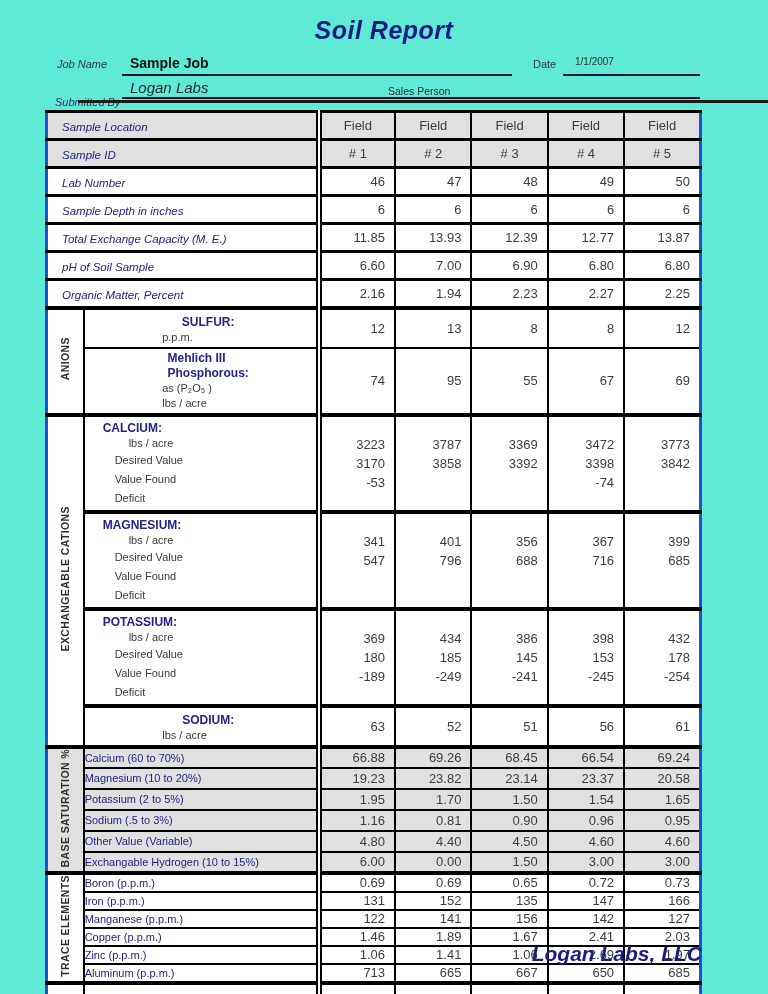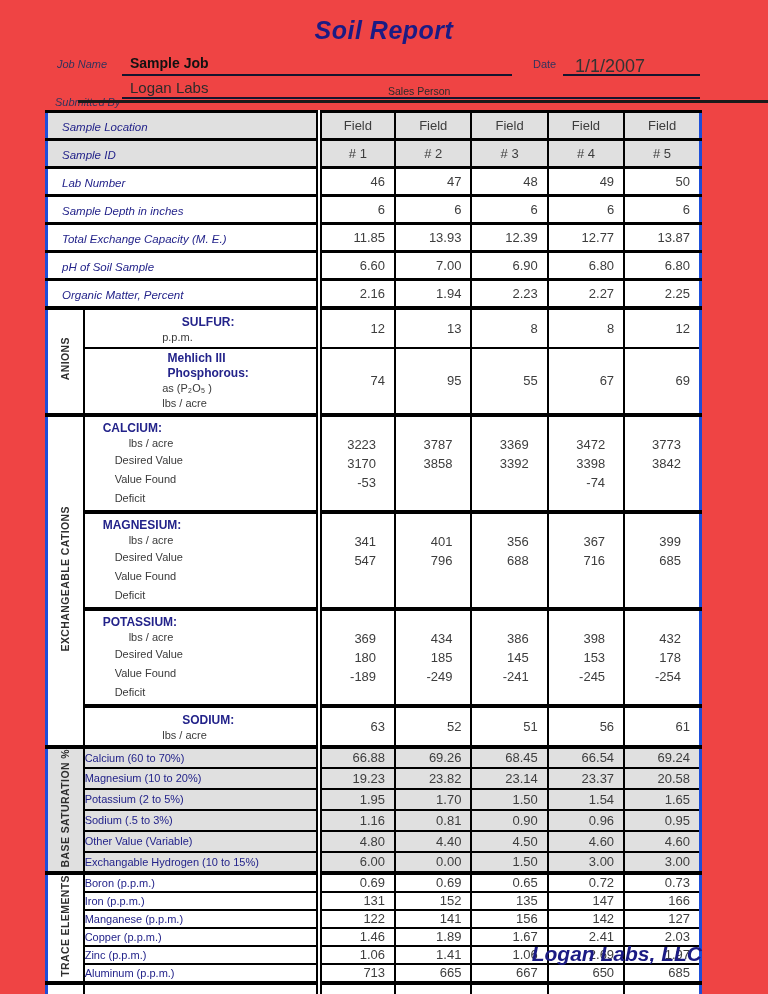--- a/index.html
+++ b/index.html
@@ -1,27 +1,27 @@
 <!DOCTYPE html>
 <html><head>
 <meta charset="utf-8">
 <style>
   * { margin:0; padding:0; box-sizing:border-box; }
   html,body { background:#ffffff; }
   body { font-family:"Liberation Sans", sans-serif; }
-  .page { position:relative; width:768px; height:994px; background:#ef4444; overflow:hidden; }
+  .page { position:relative; width:768px; height:994px; background:#5eead4; overflow:hidden; }
 
   
   .title { position:absolute; top:16px; left:0; width:100%; text-align:center;
            font-size:25px; font-weight:bold; font-style:italic; color:#1b1b84; letter-spacing:0.5px; }
   .flabel { position:absolute; font-size:11px; font-style:italic; color:#33335c; }
   .flabel.up { font-style:normal; color:#33335c; }
   .jobname { position:absolute; top:55px; left:130px; font-size:14px; font-weight:bold; color:#111; }
-  .dateval { position:absolute; top:56px; left:575px; font-size:18px; color:#333; }
-  .subval  { position:absolute; top:79px; left:130px; font-size:15px; color:#2b2b2b; }
+  .dateval { position:absolute; top:56px; left:575px; font-size:10px; color:#333; }
+  .subval  { position:absolute; top:79px; left:130px; font-size:15px; color:#2b2b2b;font-style:italic; }
   .salesp  { position:absolute; top:85px; left:388px; font-size:10.5px; color:#2b2b2b; }
   .uline { position:absolute; border-bottom:2px solid #15152e; height:0; }
   .u-job  { top:74px; left:122px; width:390px; }
   .u-date { top:74px; left:563px; width:137px; }
   .u-sub  { top:97px; left:122px; width:578px; }
   .hr-full { position:absolute; top:100px; left:78px; width:690px; height:3px; background:#1a1a1a; }
 
   
   .tablewrap { position:absolute; top:110px; left:45px; }
   table.report { border-collapse:collapse; table-layout:fixed; width:657px;
@@ -53,21 +53,21 @@
 
   td.lbl2 { vertical-align:middle; padding:2px 2px 2px 18px; }
   .lblflex { display:flex; align-items:center; width:100%;flex-direction:column; }
   .lblflex.top { align-items:flex-start; padding-top:2px; }
   .nm { flex:1; min-width:0; }
   .ename { color:#23238a; font-weight:bold; font-size:12px; line-height:15px; white-space:nowrap; }
   .eunit { font-size:11px; color:#3a3a3a; padding-left:26px; line-height:15px; white-space:nowrap; }
   .un { width:92px; font-size:11px; color:#3a3a3a; line-height:15px; white-space:nowrap; }
   .un.lines div { line-height:19px;padding-left:12px; }
   td.lines3 { vertical-align:middle; }
-  td.lines3 div { line-height:19px; text-align:right; padding-right:18px;
+  td.lines3 div { line-height:19px; text-align:right; padding-right:9px;
                   font-size:13px; color:#3d3d3d; min-height:19px; }
 
   td.slbl { vertical-align:middle; font-size:11px; color:#23238a; white-space:nowrap; }
 
   
   .footer { position:absolute; top:942px; left:0; width:702px; text-align:right;
             font-size:21px; font-weight:bold; font-style:italic; color:#1b1b84; }
 </style>
 </head>
 <body>

